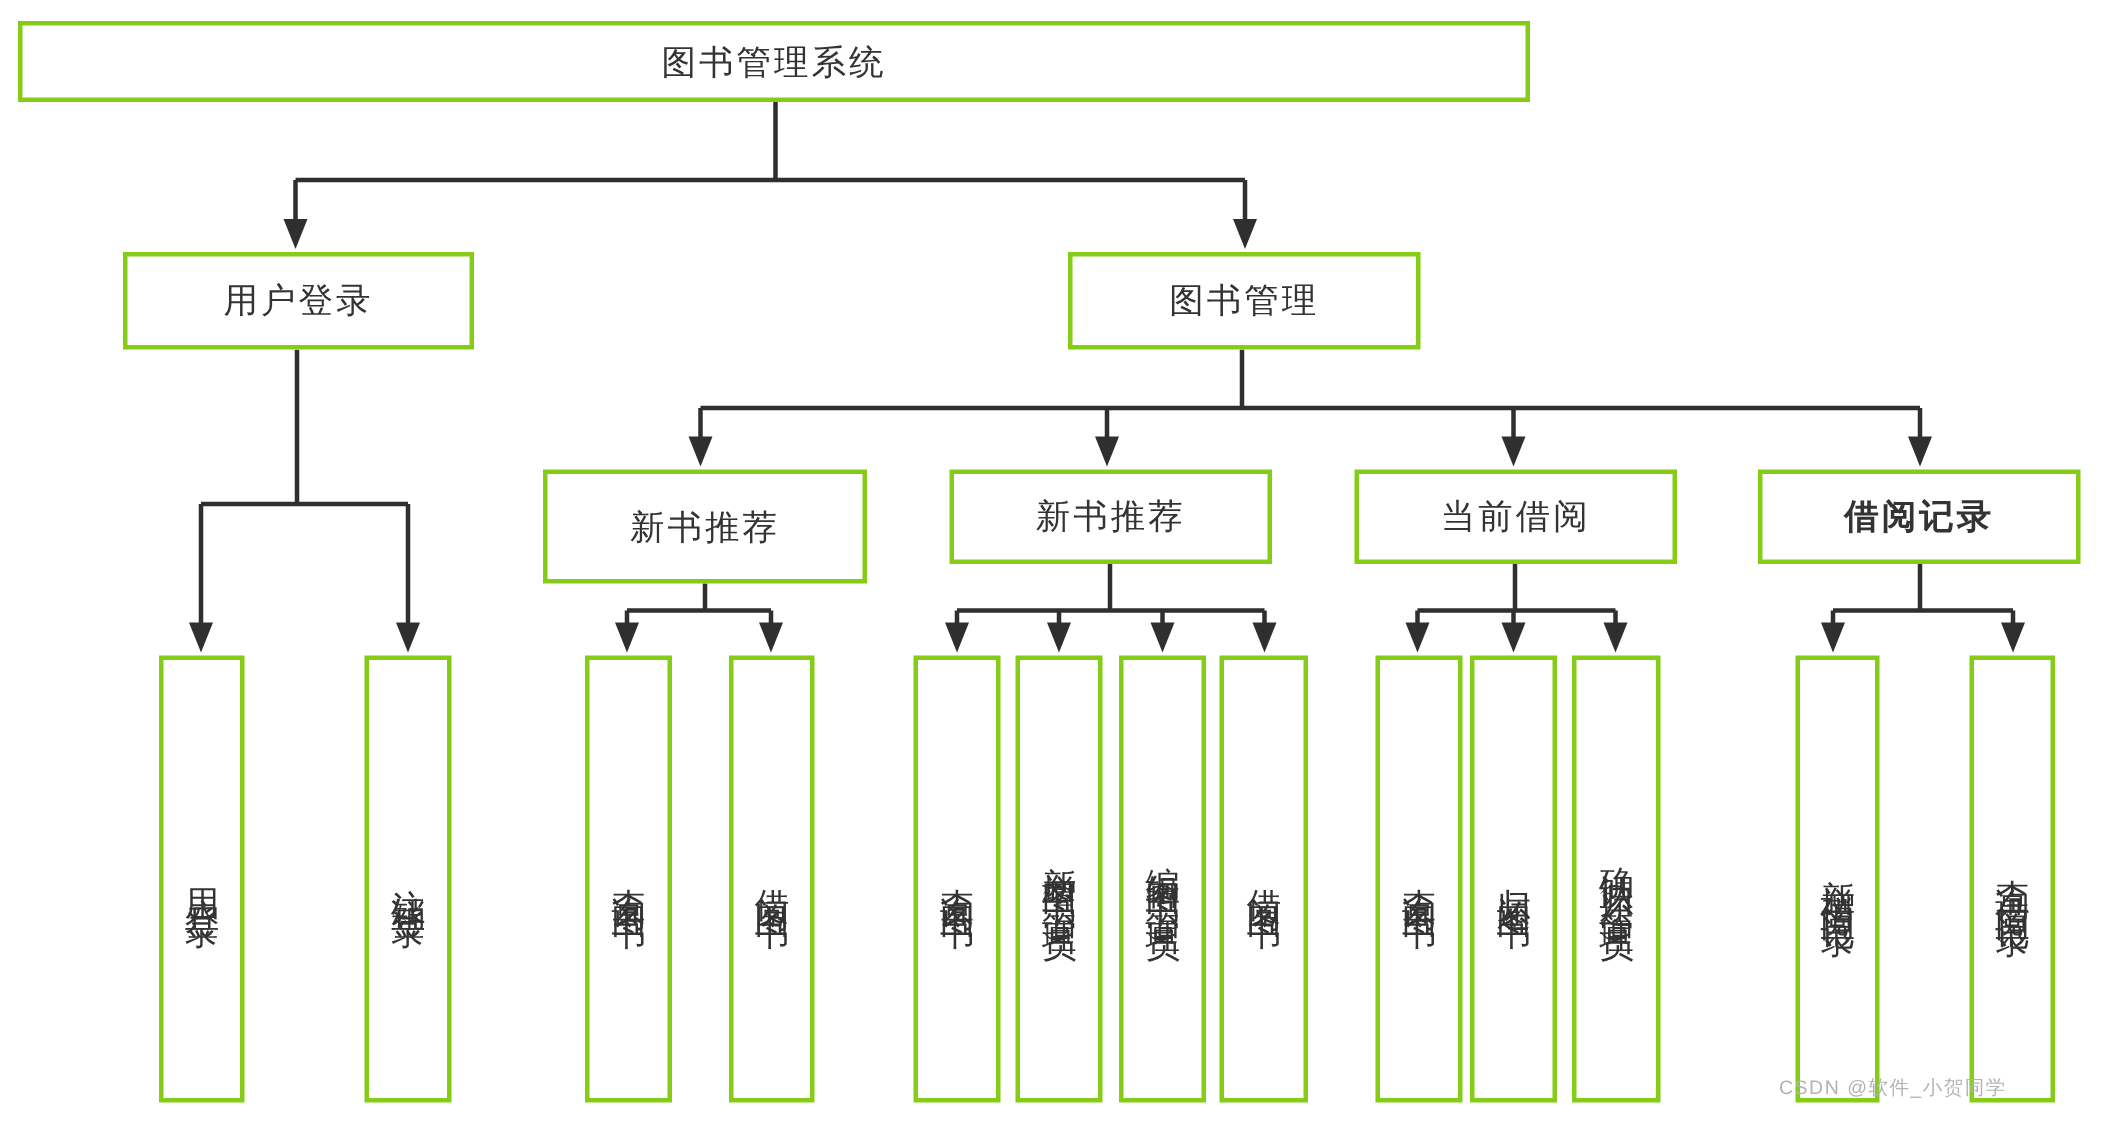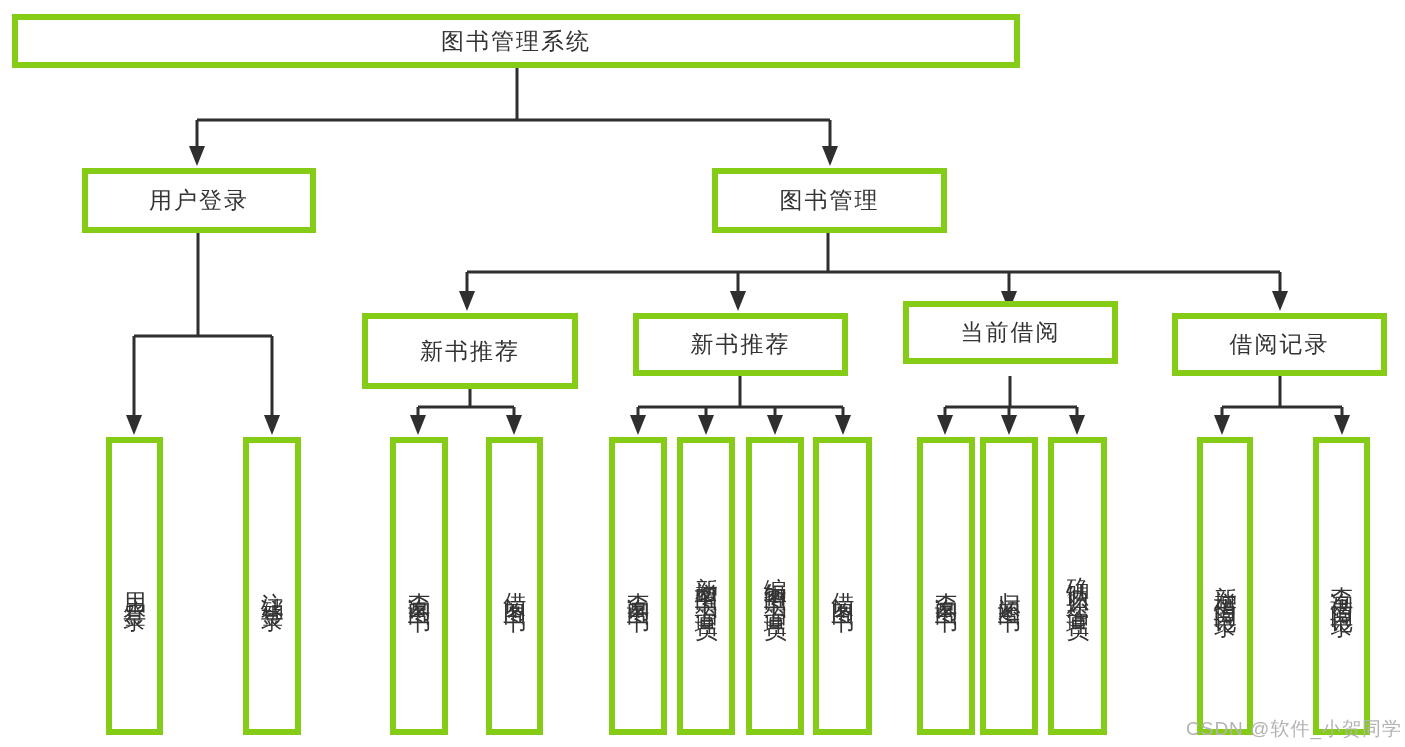--- a/index.html
+++ b/index.html
@@ -3,32 +3,32 @@
 <meta charset="utf-8">
 <style>
   html, body { margin:0; padding:0; background:#ffffff; }
   .canvas {
     position:relative; width:1405px; height:747px; background:#ffffff;
     font-family:"Liberation Sans", sans-serif; overflow:hidden;
   }
   .wires { position:absolute; left:0; top:0; width:1405px; height:747px; }
   .box {
     position:absolute; box-sizing:border-box;
-    border:6px solid #84cc16; background:#ffffff; color:#333333;
+    border:3px solid #84cc16; background:#ffffff; color:#333333;
     display:flex; align-items:center; justify-content:center;
     text-align:center;
   }
   .h { font-size:23px; letter-spacing:2px; white-space:nowrap; }
   .v {
     writing-mode:vertical-rl; text-orientation:mixed;
     font-size:23px; letter-spacing:6px; line-height:1.1;
   }
   .watermark {
     position:absolute; left:1186px; top:716px;
-    font-size:19px; letter-spacing:1px; color:#b3b3b3; white-space:nowrap;
+    font-size:13px; letter-spacing:1px; color:#b3b3b3; white-space:nowrap;
   }
 </style>
 </head>
 <body>
 
 <div class="canvas">
 
   <svg class="wires" viewBox="0 0 1405 747" xmlns="http://www.w3.org/2000/svg">
     <g stroke="#2f2f2f" stroke-width="3" fill="none">
       <path d="M517 68 V120 M197 120 H830 M197 120 V148 M830 120 V148"></path>
@@ -62,22 +62,22 @@
     </g>
   </svg>
 
   <div class="box h" style="left:12px; top:14px; width:1008px; height:54px;">图书管理系统</div>
 
   <div class="box h" style="left:82px; top:168px; width:234px; height:65px;">用户登录</div>
   <div class="box h" style="left:712px; top:168px; width:235px; height:65px;">图书管理</div>
 
   <div class="box h" style="left:362px; top:313px; width:216px; height:76px;">新书推荐</div>
   <div class="box h" style="left:633px; top:313px; width:215px; height:63px;">新书推荐</div>
-  <div class="box h" style="left:903px; top:301px; width:215px; height:63px;">当前借阅</div>
-  <div class="box h" style="left:1172px; top:313px; width:215px; height:63px;">借阅记录</div>
+  <div class="box h" style="left:903px; top:313px; width:215px; height:63px;">当前借阅</div>
+  <div class="box h" style="left:1172px; top:313px; width:215px; height:63px;font-weight:bold;">借阅记录</div>
 
   <div class="box v" style="left:106px; top:437px; width:57px; height:298px;">用户登录</div>
   <div class="box v" style="left:243px; top:437px; width:58px; height:298px;">注销登录</div>
 
   <div class="box v" style="left:390px; top:437px; width:58px; height:298px;">查询图书</div>
   <div class="box v" style="left:486px; top:437px; width:57px; height:298px;">借阅图书</div>
 
   <div class="box v" style="left:609px; top:437px; width:58px; height:298px;">查询图书</div>
   <div class="box v" style="left:677px; top:437px; width:58px; height:298px;">新增图书（管理员）</div>
   <div class="box v" style="left:746px; top:437px; width:58px; height:298px;">编辑图书（管理员）</div>

